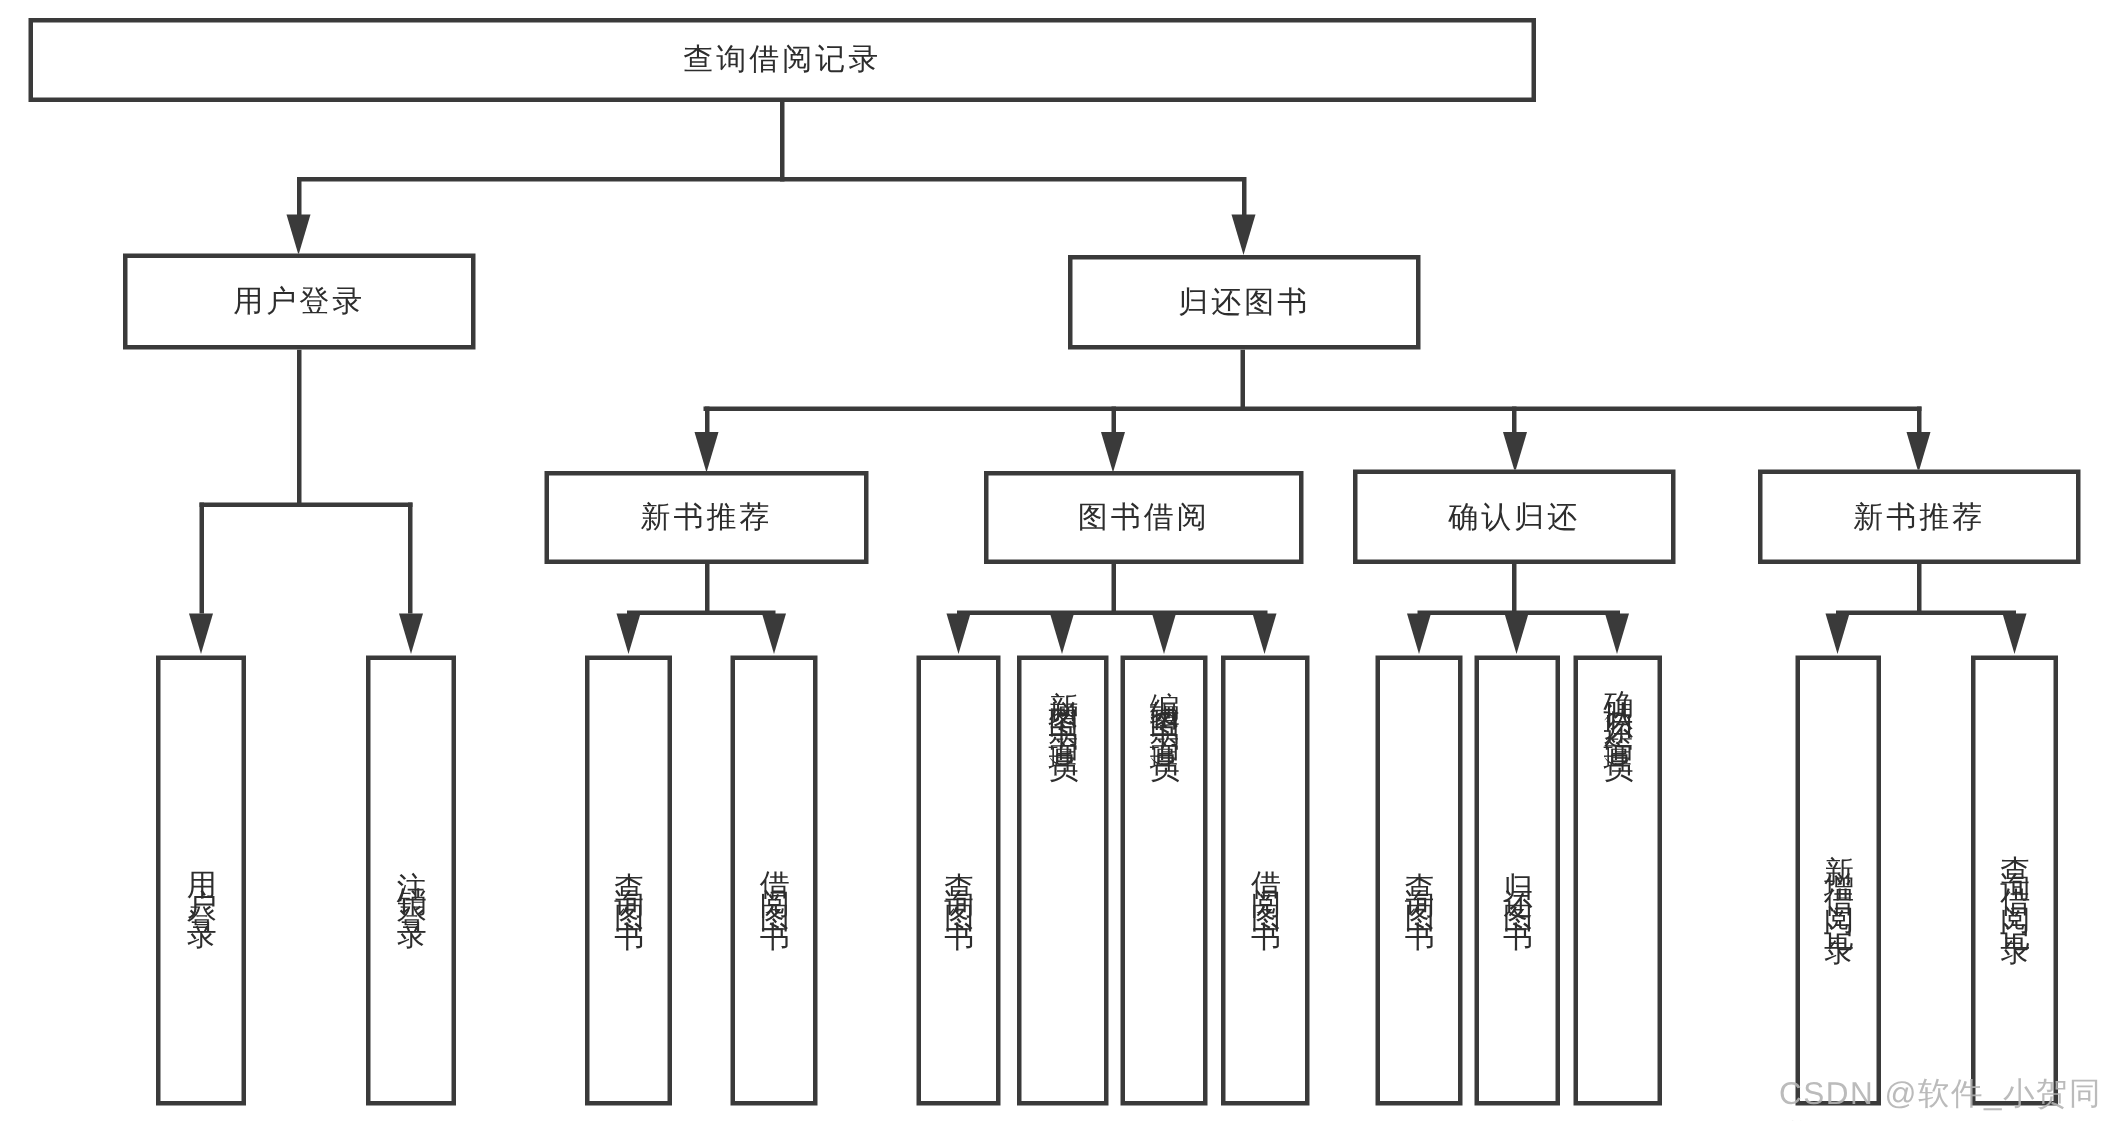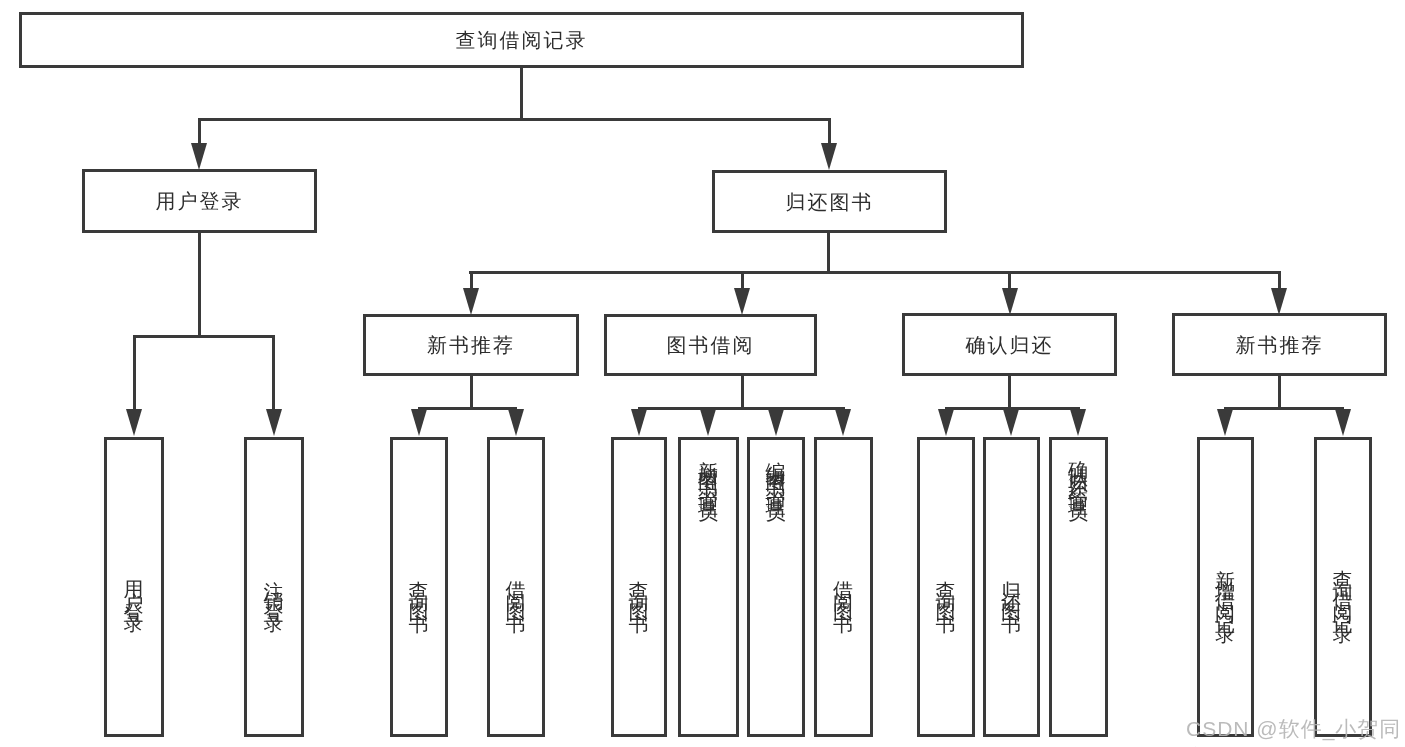--- a/index.html
+++ b/index.html
@@ -60,21 +60,21 @@
   <div class="vl" style="left:470px;top:271px;height:18px"></div>
   <div class="ar" style="left:463px;top:288px"></div>
   <div class="vl" style="left:741px;top:271px;height:18px"></div>
   <div class="ar" style="left:734px;top:288px"></div>
   <div class="vl" style="left:1008px;top:271px;height:18px"></div>
   <div class="ar" style="left:1002px;top:288px"></div>
   <div class="vl" style="left:1278px;top:271px;height:18px"></div>
   <div class="ar" style="left:1271px;top:288px"></div>
 
   <div class="box" style="left:363px;top:314px;width:216px;height:62px">新书推荐</div>
-  <div class="box" style="left:604px;top:314px;width:213px;height:62px">图书借阅</div>
+  <div class="box" style="left:656px;top:314px;width:213px;height:62px">图书借阅</div>
   <div class="box" style="left:902px;top:313px;width:215px;height:63px">确认归还</div>
   <div class="box" style="left:1172px;top:313px;width:215px;height:63px">新书推荐</div>
 
   <div class="vl" style="left:470px;top:376px;height:34px"></div>
   <div class="hl" style="left:418px;top:407px;width:99px"></div>
   <div class="ar" style="left:411px;top:409px"></div>
   <div class="ar" style="left:508px;top:409px"></div>
 
   <div class="vl" style="left:741px;top:376px;height:34px"></div>
   <div class="hl" style="left:638px;top:407px;width:207px"></div>

